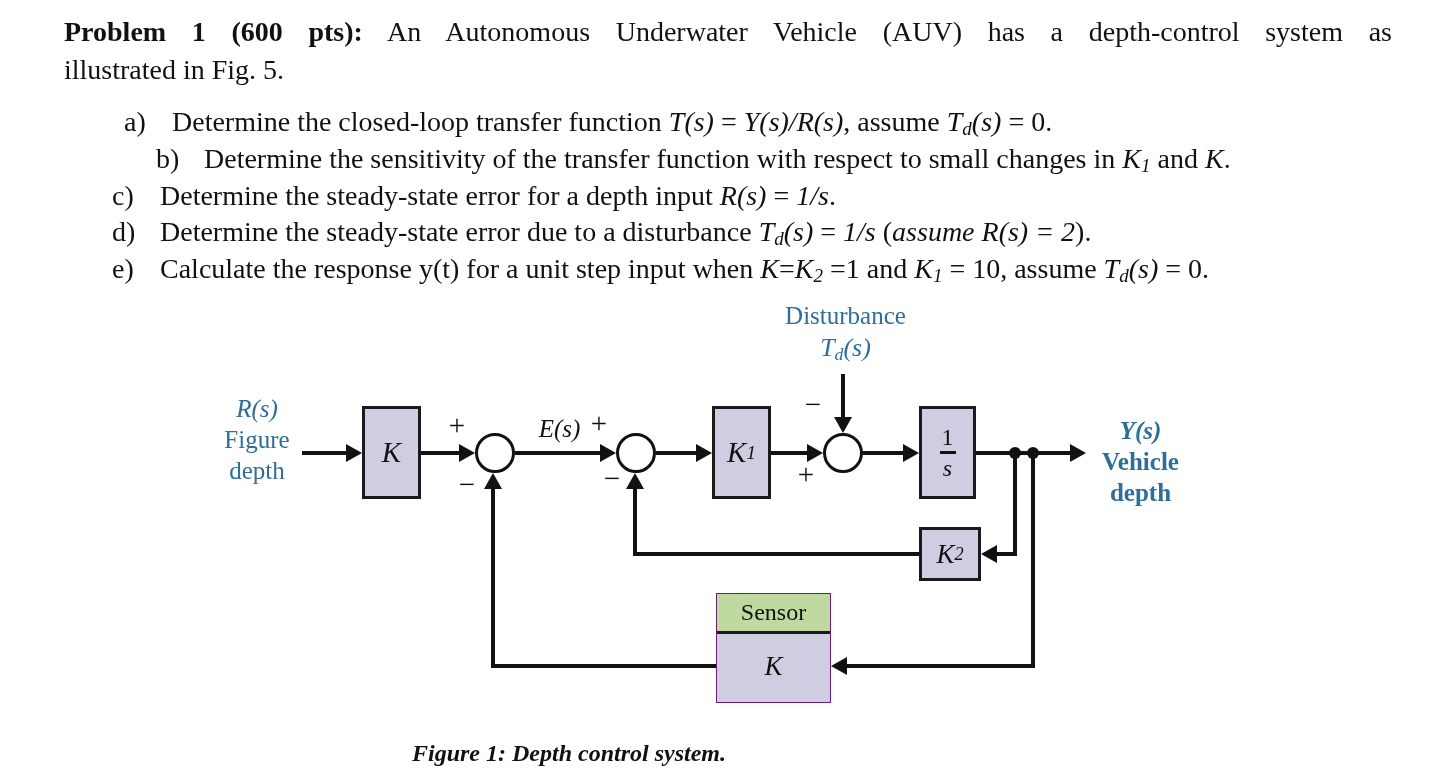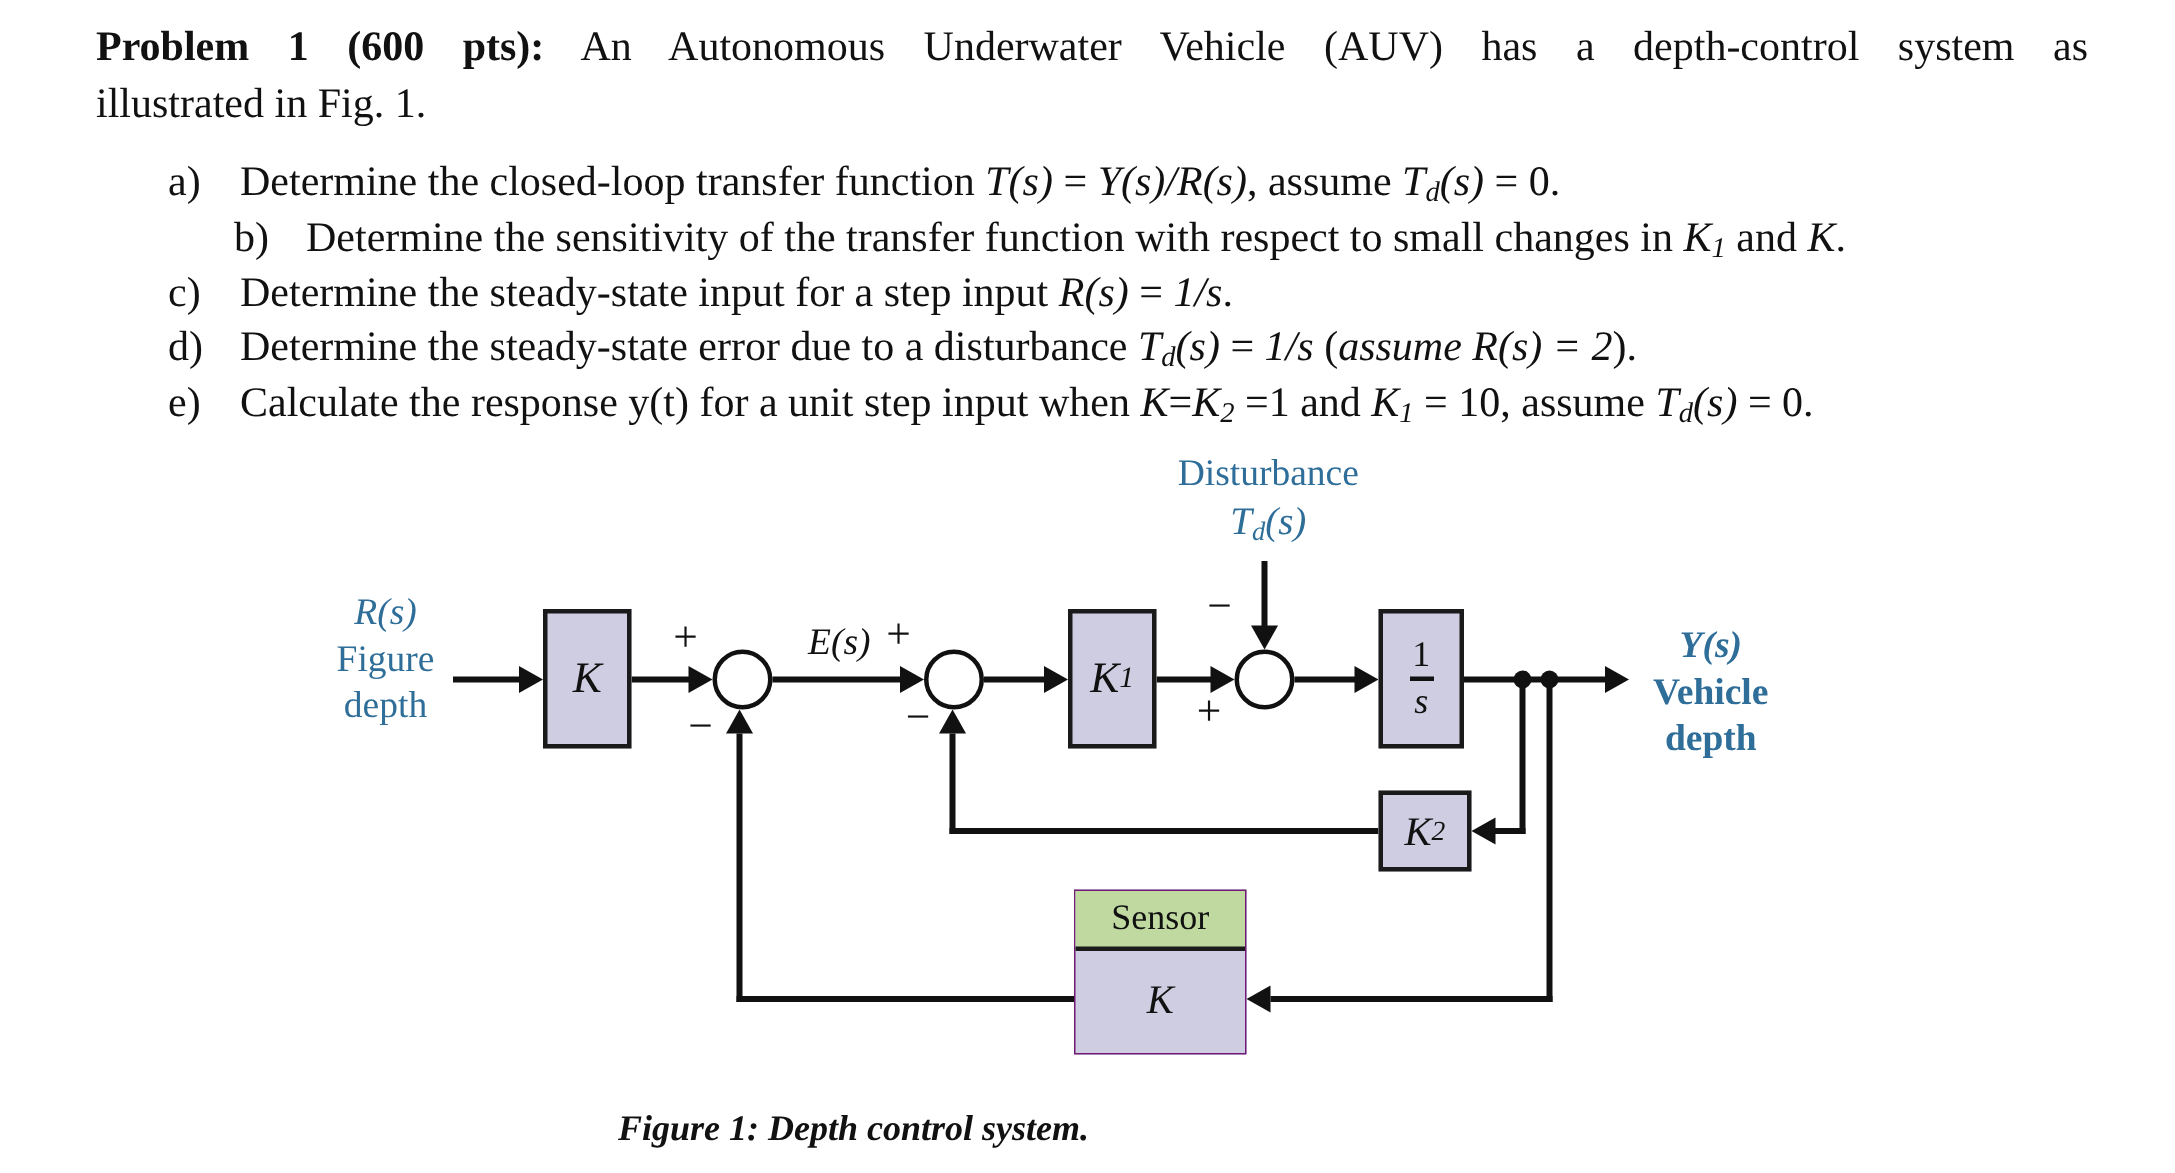--- a/index.html
+++ b/index.html
@@ -38,30 +38,30 @@
        display:flex;align-items:center;justify-content:center;font-size:24px;}
   .sensor-body{height:64px;display:flex;align-items:center;justify-content:center;font-size:27px;}
   .caption{text-align:left;font-size:24px;font-weight:bold;font-style:italic;}
 </style>
 </head>
 <body>
 
 <div class="page">
 
   <div class="abs h-line1"><span class="bd">Problem 1 (600 pts):</span><span> An Autonomous Underwater Vehicle (AUV) has a depth-control system as</span></div>
-  <div class="abs h-line2">illustrated in Fig. 1.</div>
+  <div class="abs h-line2">illustrated in Fig. 5.</div>
 
-  <div class="abs task" style="top:105px;">
+  <div class="abs task" style="top:105px;margin-left:12px;">
     <span class="task-label">a)</span><span><span>Determine the closed-loop transfer function </span><span class="it">T(s)</span><span> = </span><span class="it">Y(s)/R(s)</span><span>, assume </span><span class="it">T</span><span class="it sb">d</span><span class="it">(s)</span><span> = 0.</span></span>
   </div>
   <div class="abs task" style="top:142px;margin-left:44px;">
     <span class="task-label">b)</span><span><span>Determine the sensitivity of the transfer function with respect to small changes in </span><span class="it">K</span><span class="it sb">1</span><span> and </span><span class="it">K</span><span>.</span></span>
   </div>
   <div class="abs task" style="top:179px;">
-    <span class="task-label">c)</span><span><span>Determine the steady-state input for a step input </span><span class="it">R(s)</span><span> = </span><span class="it">1/s</span><span>.</span></span>
+    <span class="task-label">c)</span><span><span>Determine the steady-state error for a depth input </span><span class="it">R(s)</span><span> = </span><span class="it">1/s</span><span>.</span></span>
   </div>
   <div class="abs task" style="top:215px;">
     <span class="task-label">d)</span><span><span>Determine the steady-state error due to a disturbance </span><span class="it">T</span><span class="it sb">d</span><span class="it">(s)</span><span> = </span><span class="it">1/s</span><span> (</span><span class="it">assume R(s) = 2</span><span>).</span></span>
   </div>
   <div class="abs task" style="top:252px;">
     <span class="task-label">e)</span><span><span>Calculate the response y(t) for a unit step input when </span><span class="it">K</span><span>=</span><span class="it">K</span><span class="it sb">2</span><span> =1 and </span><span class="it">K</span><span class="it sb">1</span><span> = 10, assume </span><span class="it">T</span><span class="it sb">d</span><span class="it">(s)</span><span> = 0.</span></span>
   </div>
 
   <div>
 

